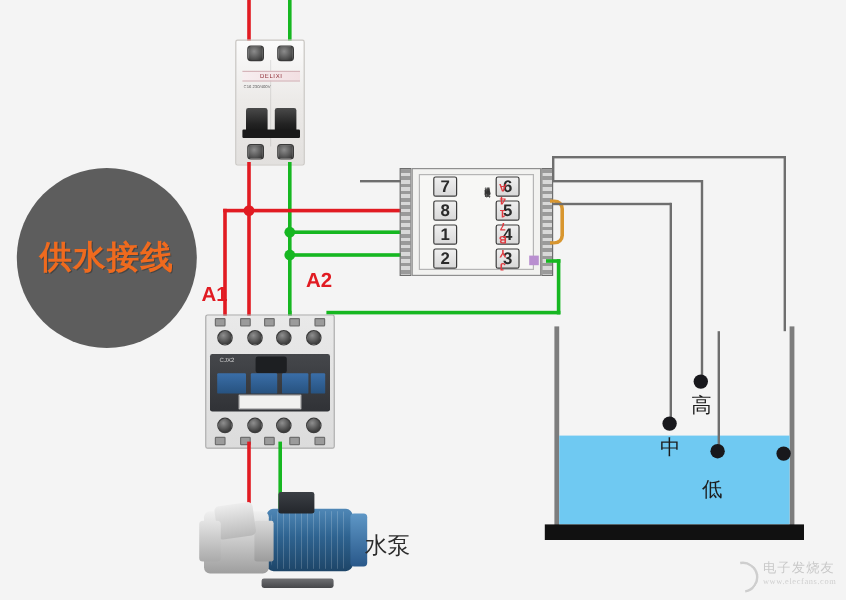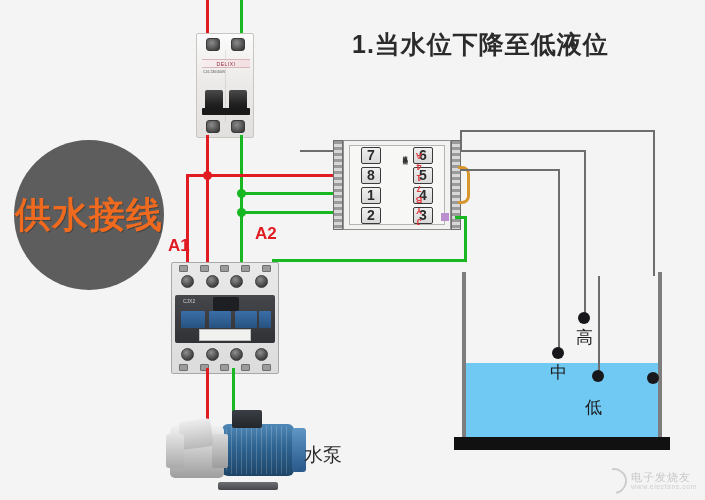--- a/index.html
+++ b/index.html
@@ -36,21 +36,21 @@
     width: 150px; height: 150px;
     border-radius: 50%;
     background: #5d5d5d;
     display: flex;
     flex-direction: column;
     align-items: center;
     justify-content: center;
   }
   #badge-title {
     color: #ef6a1e;
-    font-size: 36px;
+    font-size: 27px;
     font-weight: bold;
     letter-spacing: 1px;
     text-shadow: 1px 1px 0 rgba(0,0,0,.25);
     line-height: 1.1;
   }
   #badge-sub {
     color: #ffffff;
     font-size: 20px;
     margin-top: 7px;
     letter-spacing: 1px;
@@ -417,22 +417,22 @@
     position: absolute;
     font-size: 17px;
     color: #1c1c1c;
     font-weight: 500;
   }
 
   
   #watermark {
     right: 8px; bottom: 6px;
     display: flex;
-    align-items: center;
     opacity: .42;
+    font-family: Liberation Serif, serif;
   }
   #watermark .wm-mark {
     width: 26px; height: 26px;
     border: 2px solid #9a9a9a;
     border-radius: 50%;
     border-left-color: transparent;
     border-bottom-color: transparent;
     transform: rotate(35deg);
     margin-right: 4px;
   }
@@ -447,21 +447,20 @@
     color: #1f9d2a;
     font-family: "Liberation Serif", "DejaVu Serif", serif;
     letter-spacing: .5px;
   }
 </style>
 </head>
 <body>
 
 <div id="stage">
 
-  <div class="abs" id="title">1.当水位下降至低液位</div>
 
   <div class="abs" id="badge">
     <div id="badge-title">供水接线</div>
   </div>
 
   <div class="wire wire-v red" style="left:206px; top:0px;  height:36px;"></div>
   <div class="wire wire-v green" style="left:240px; top:0px;  height:36px;"></div>
 
   <div class="abs" id="breaker">
     <div class="divider"></div>

